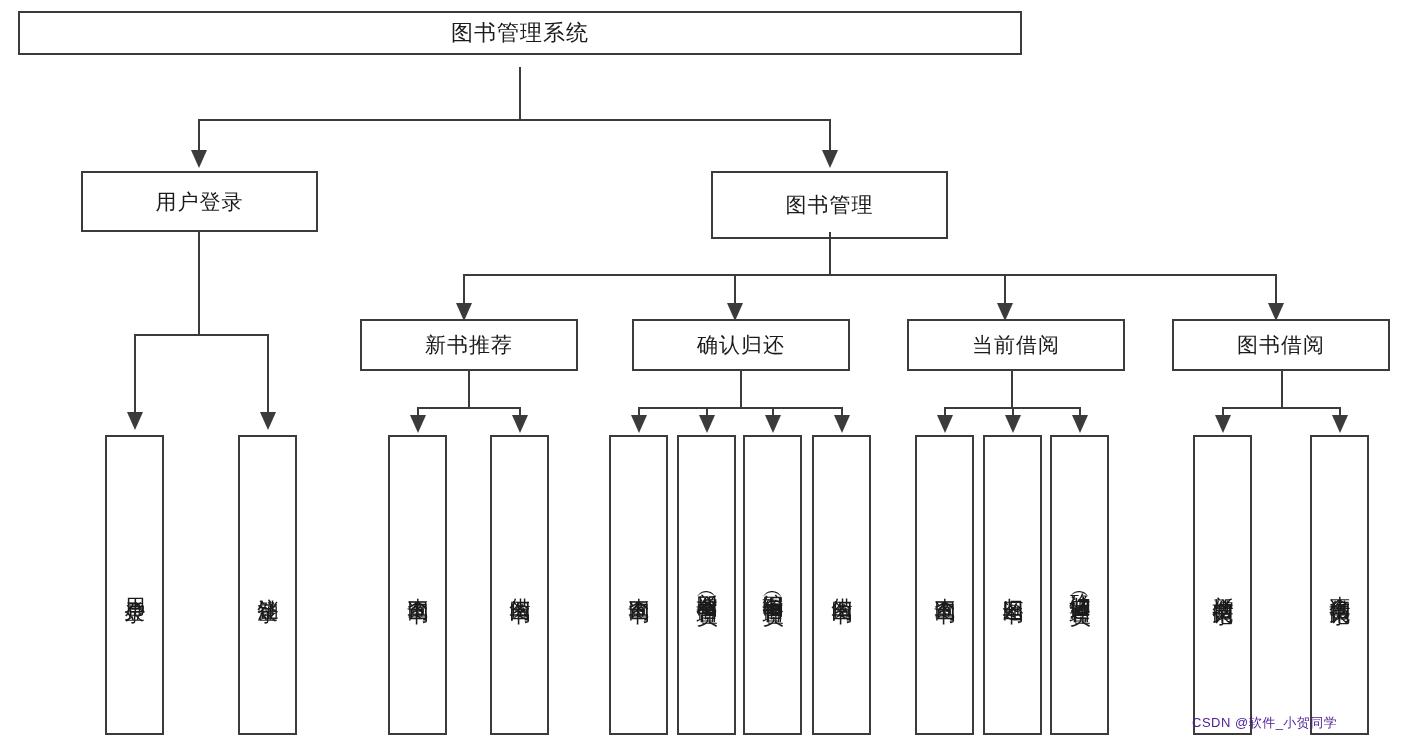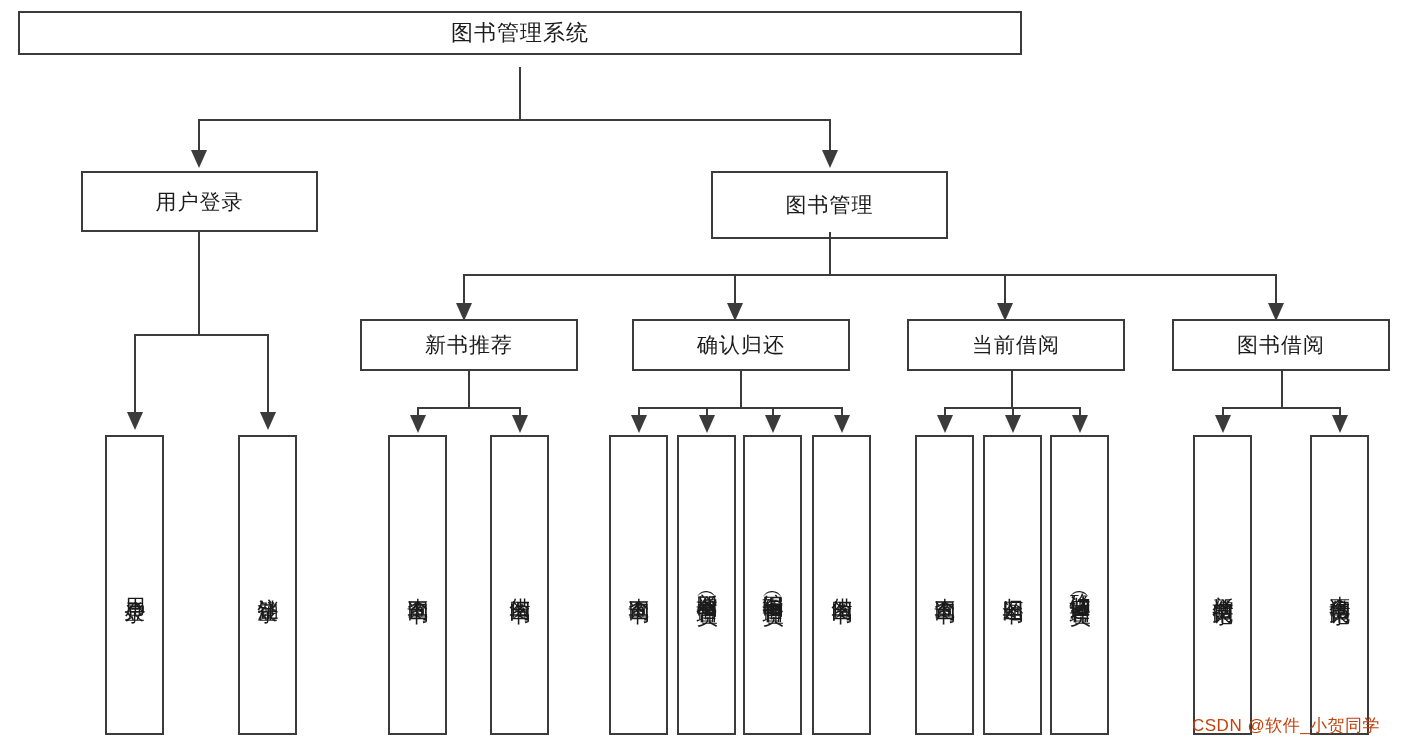--- a/index.html
+++ b/index.html
@@ -58,22 +58,22 @@
   .arrow {
     position: absolute;
     width: 0;
     height: 0;
     border-left: 8px solid transparent;
     border-right: 8px solid transparent;
     border-top: 18px solid #3b3b3b;
   }
   .watermark {
     position: absolute;
-    color: #c2410c;
-    font-size: 17px;
+    color: #4c1d95;
+    font-size: 13px;
     white-space: nowrap;
     letter-spacing: 0.5px;
   }
 </style>
 </head>
 <body>
 
 <div id="canvas">
 
   <div class="node root horiz" style="left:18px; top:11px; width:1004px; height:44px;">

